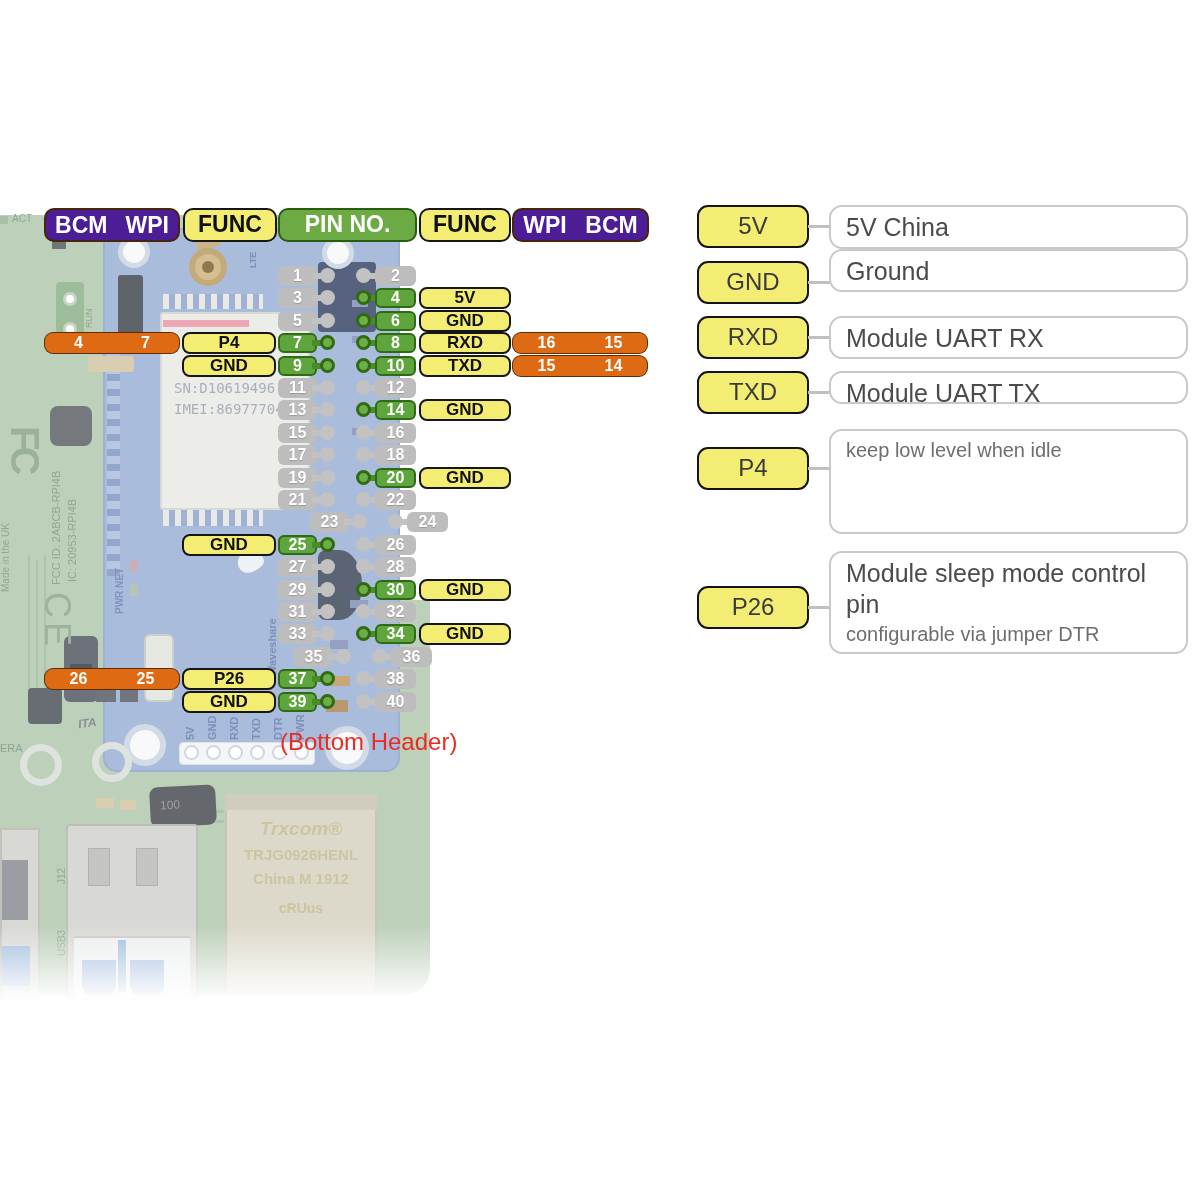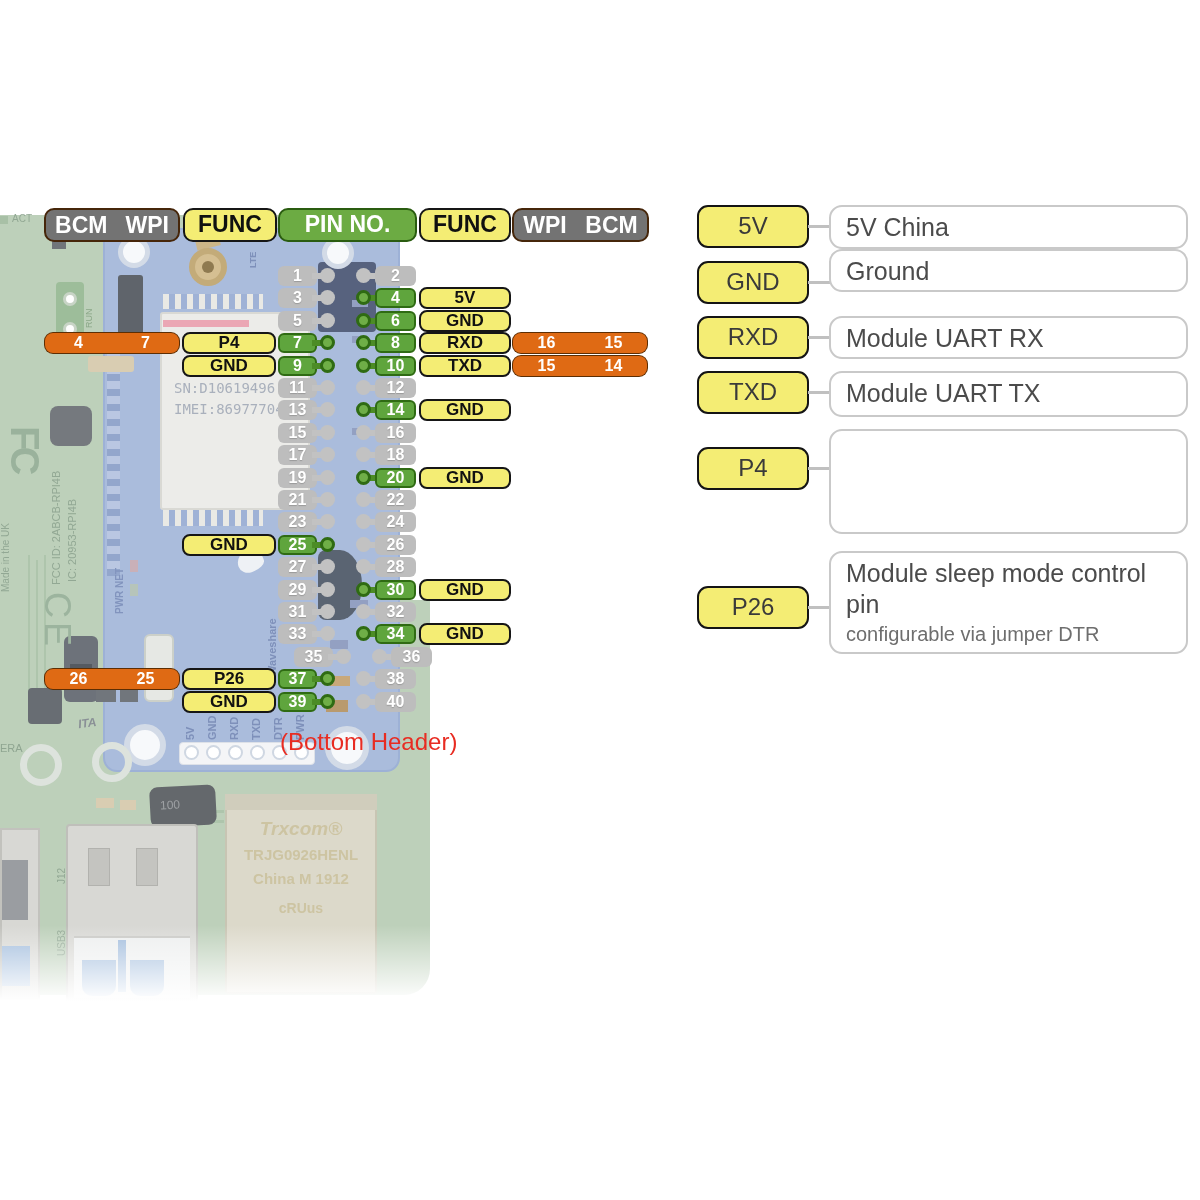--- a/index.html
+++ b/index.html
@@ -8,21 +8,21 @@
   #stage *{box-sizing:border-box;}
   .abs{position:absolute;}
   
   #photo{position:absolute;inset:0;z-index:0;pointer-events:none;}
   .vtext{writing-mode:vertical-rl;transform:rotate(180deg);}
   .vtext2{writing-mode:vertical-rl;}
   
   #diagram,#legend{position:absolute;inset:0;z-index:2;}
   .hdr{position:absolute;top:208px;height:34px;border-radius:10px;border:2px solid #000;
        font-size:23px;font-weight:bold;text-align:center;line-height:29px;}
-  .h-orange{background:#737373;border-color:#46260a;color:#fff;display:flex;justify-content:space-around;align-items:center;line-height:normal;}
+  .h-orange{background:#4c1d95;border-color:#46260a;color:#fff;display:flex;justify-content:space-around;align-items:center;line-height:normal;}
   .h-yellow{background:#f4ed74;border-color:#161616;color:#101010;}
   .h-green{background:#6cab43;border-color:#2a5c10;color:#fff;}
   .prow{position:absolute;left:0;width:660px;height:20px;}
   .pin{position:absolute;top:0;height:20px;border-radius:6px;color:#fff;font-weight:bold;
        font-size:16px;line-height:20px;text-align:center;}
   .pl{left:278px;width:39px;}
   .pr{left:375px;width:41px;}
   .pin.gray{background:#bdbdbd;text-shadow:0 1px 1px rgba(110,110,110,.45);}
   .pin.green{background:#5fa53d;border:2px solid #2f6b13;line-height:15px;}
   .stem{position:absolute;top:7px;width:13px;height:6px;}
@@ -286,21 +286,21 @@
           <div class="fbox fr">GND</div>
         </div>
         <div class="prow" style="top: 490px;">
           <div class="pin pl gray">21</div>
           <div class="stem sl gray"></div>
           <div class="dot dl gray"></div>
           <div class="stem sr gray"></div>
           <div class="dot dr gray"></div>
           <div class="pin pr gray">22</div>
         </div>
-        <div class="prow" style="top: 512.4px;">
+        <div class="prow" style="top: 512.4px; margin-left: 32px;">
           <div class="pin pl gray">23</div>
           <div class="stem sl gray"></div>
           <div class="dot dl gray"></div>
           <div class="stem sr gray"></div>
           <div class="dot dr gray"></div>
           <div class="pin pr gray">24</div>
         </div>
         <div class="prow" style="top: 534.8px;">
           <div class="fbox fl">GND</div>
           <div class="pin pl green">25</div>
@@ -396,28 +396,29 @@
     <div>
       <div class="lgl" style="top:316px;">RXD</div>
       <div class="lgc" style="top:336px;"></div>
       <div class="lgd" style="top:316px;height:43px;">
         <div class="lgt">Module UART RX</div>
       </div>
     </div>
     <div>
       <div class="lgl" style="top:371px;">TXD</div>
       <div class="lgc" style="top:391px;"></div>
-      <div class="lgd" style="top:371px;height:46px;">
+      <div class="lgd" style="top:371px;height:33px;">
         <div class="lgt">Module UART TX</div>
       </div>
     </div>
     <div>
       <div class="lgl" style="top:447px;">P4</div>
       <div class="lgc" style="top:467px;"></div>
       <div class="lgd" style="top:429px;height:105px;">
+        <div class="lgs">keep low level when idle</div>
       </div>
     </div>
     <div>
       <div class="lgl" style="top:586px;">P26</div>
       <div class="lgc" style="top:606px;"></div>
       <div class="lgd" style="top:551px;height:103px;">
         <div class="lgt">Module sleep mode control pin</div>
         <div class="lgs">configurable via jumper DTR</div>
       </div>
     </div>

